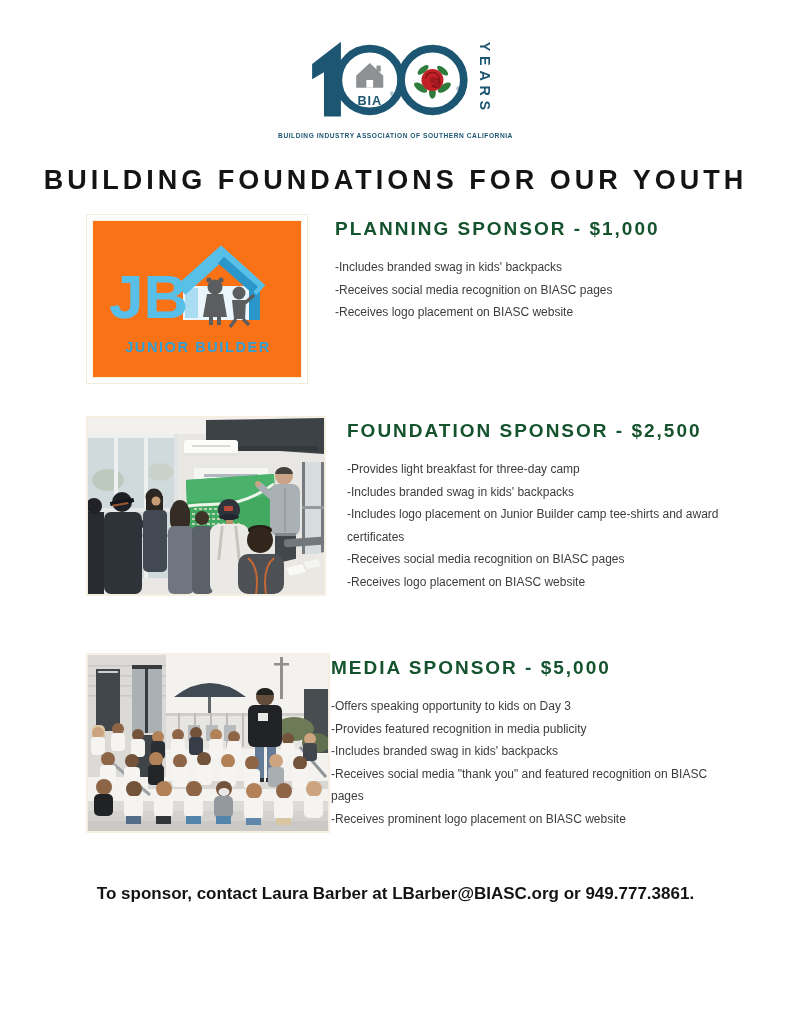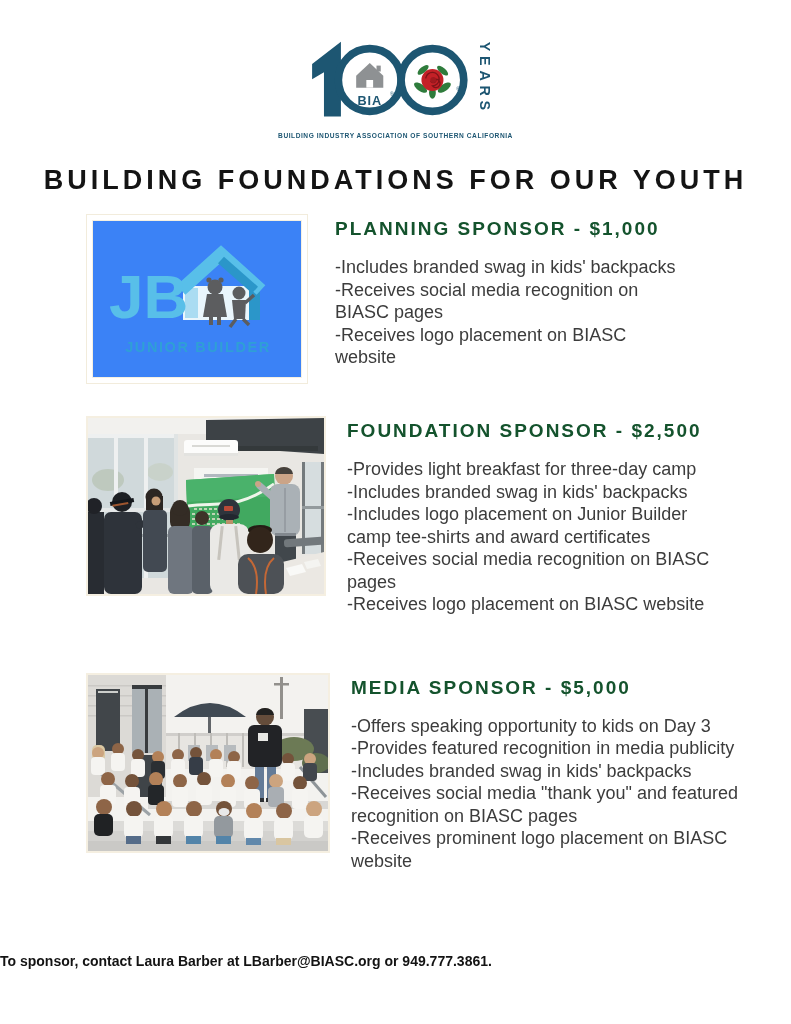--- a/index.html
+++ b/index.html
@@ -15,38 +15,38 @@
   
   .title{margin:28px 0 0;text-align:center;font-size:27px;font-weight:800;
          letter-spacing:4px;color:#141414;line-height:27px;}
 
   
   .row{display:flex;align-items:flex-start;padding-left:86px;}
   .row1{margin-top:20px;}
   .row2{margin-top:32px;}
   .row3{margin-top:57px;}
 
-  .jb-box{width:220px;height:168px;border:1px solid #f2ecdc;background:#3b82f6;
+  .jb-box{width:220px;height:168px;border:1px solid #f2ecdc;background:#f97316;
           box-shadow:inset 0 0 0 5px #ffffff, inset 0 0 0 6px #f5f0e2;
           display:flex;align-items:center;justify-content:center;}
   .photo{border:2px solid #f5efe1;background:#fff;line-height:0;}
   .photo svg{display:block;}
 
   .text-col{padding-top:3px;}
   .row1 .text-col{margin-left:27px;width:345px;}
   .row2 .text-col{margin-left:21px;width:378px;}
-  .row3 .text-col{margin-left:21px;width:402px;}
+  .row3 .text-col{margin-left:1px;width:402px;}
 
   .heading{margin:0 0 16px;font-size:19px;font-weight:800;letter-spacing:2px;
            color:#14532d;line-height:23px;}
-  .bullets{font-size:18px;color:#3c3c3c;line-height:22.5px;}
+  .bullets{font-size:12px;color:#3c3c3c;line-height:22.5px;}
   .bullet{margin:0;}
 
   
-  .footer{margin-top:76px;font-weight:bold;font-size:14px;
+  .footer{margin-top:48px;text-align:center;font-weight:bold;font-size:17px;
           line-height:26px;color:#131313;}
 </style>
 </head>
 <body>
 
 <div class="page">
 
   <div class="logo-wrap">
     <svg class="logo-svg" viewBox="0 0 230 118">
 

